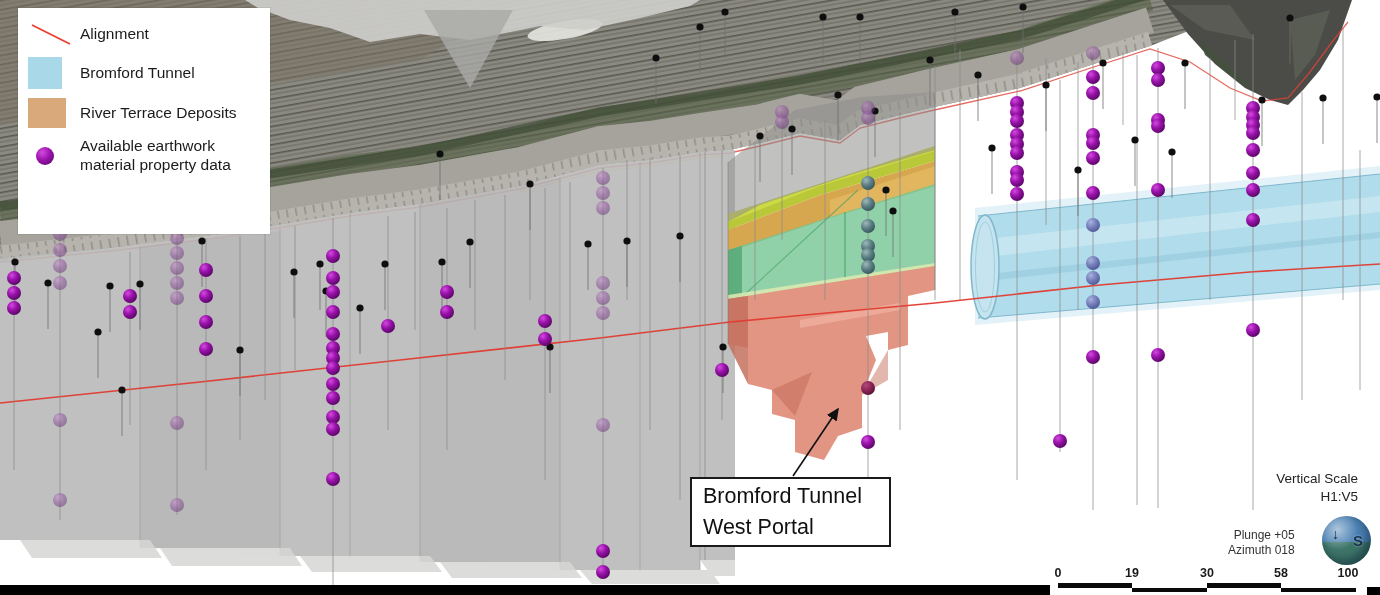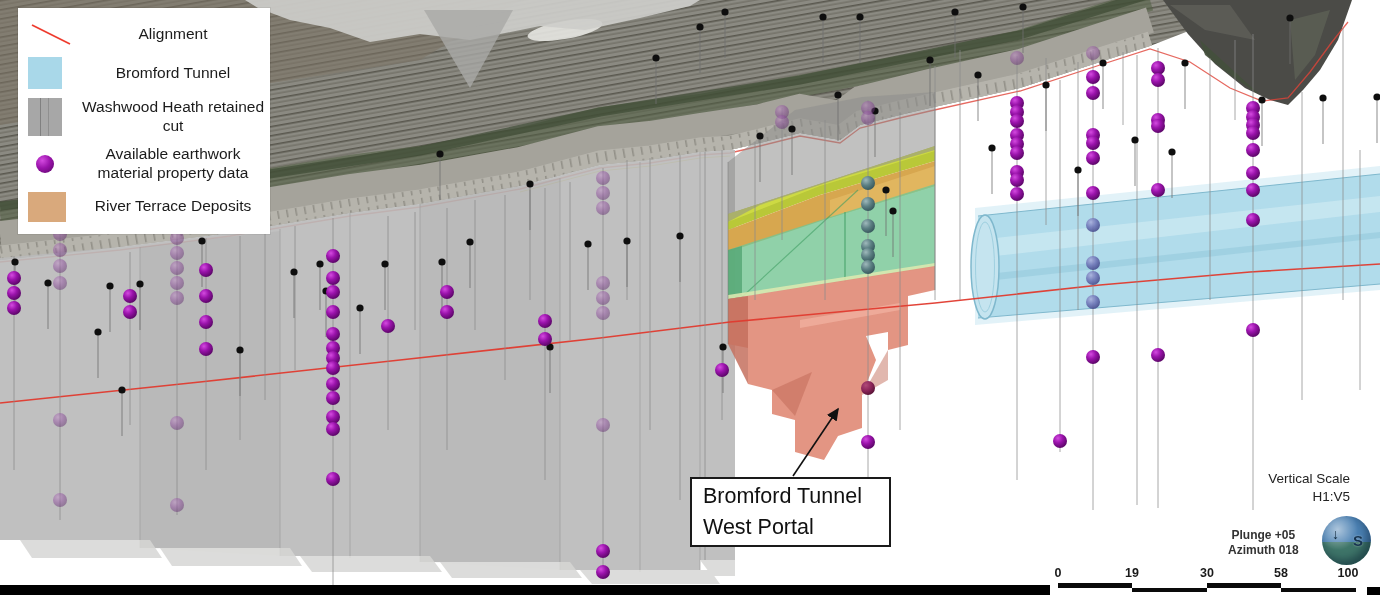--- a/index.html
+++ b/index.html
@@ -8,36 +8,36 @@
   #scene{position:absolute;left:0;top:0;}
   .bh-line{stroke:#8a8a8a;stroke-width:1;opacity:.75;}
   .dot-line{stroke:#6f6f6f;stroke-width:1;opacity:.8;}
   .dot{fill:#0e0e0e;}
   .sph-f{opacity:.5;}
   .sph-u{opacity:.9;}
 
   
   .legend{position:absolute;left:18px;top:8px;width:252px;height:226px;background:#ffffff;
           box-shadow:0 0 0 1px rgba(0,0,0,.06);padding:12px 0 0 10px;box-sizing:border-box;z-index:30;}
-  .legend-row{display:flex;align-items:center;margin-bottom:9px;text-align:center;}
+  .legend-row{display:flex;align-items:center;margin-bottom:9px;}
   .legend-swatch-cell{width:52px;display:flex;justify-content:flex-start;align-items:center;flex:0 0 52px;}
   .legend-label{font-size:15.5px;color:#1b1b1b;line-height:1.22;width:186px;}
   .sw-rect{width:34px;height:32px;}
   .sw-rect.tall{height:38px;background-image:linear-gradient(90deg,transparent 12px,rgba(90,90,90,.5) 12px,rgba(90,90,90,.5) 13px,transparent 13px,transparent 20px,rgba(120,120,120,.5) 20px,rgba(120,120,120,.5) 21px,transparent 21px);}
   .sw-rect.wide{width:38px;height:30px;}
   .sw-sphere{width:18px;height:18px;border-radius:50%;margin-left:8px;
              background:radial-gradient(circle at 35% 30%, #d44ae0, #9a13ab 45%, #570563 100%);}
   
   .anno-box{position:absolute;left:690px;top:477px;width:201px;height:70px;background:#ffffff;
             border:2.5px solid #1a1a1a;z-index:25;display:flex;flex-direction:column;justify-content:center;
             padding-left:11px;box-sizing:border-box;}
   .anno-box div{font-size:21.5px;color:#111;line-height:1.45;}
   
-  .vscale{position:absolute;right:30px;top:470px;text-align:right;color:#222;font-size:13.5px;line-height:1.32;z-index:25;}
-  .plunge{position:absolute;left:1228px;top:528px;text-align:center;color:#333;font-size:12px;font-weight:700;line-height:1.25;z-index:25;}
+  .vscale{position:absolute;right:22px;top:470px;text-align:right;color:#222;font-size:13.5px;line-height:1.32;z-index:25;}
+  .plunge{position:absolute;left:1228px;top:528px;text-align:right;color:#333;font-size:12px;font-weight:400;line-height:1.25;z-index:25;}
   .compass{position:absolute;left:1322px;top:516px;width:49px;height:49px;border-radius:50%;z-index:25;
            background:
              radial-gradient(circle at 32% 28%, rgba(255,255,255,.55), rgba(255,255,255,0) 42%),
              linear-gradient(180deg,#4a80b2 0 54%, #3e7569 54% 100%);
            box-shadow:inset -4px -5px 8px rgba(0,20,40,.45);}
   .compass-letter{position:absolute;right:8px;top:16px;font-size:15px;font-weight:700;color:#14324e;
                   text-shadow:0 0 2px rgba(255,255,255,.5);}
   .compass-arrow{position:absolute;left:10px;top:10px;font-size:14px;color:#10293d;}
   .scalebar{position:absolute;left:1045px;top:566px;width:320px;height:29px;z-index:25;}
   .scalebar .tick{position:absolute;top:0;font-size:12.5px;font-weight:700;color:#1a1a1a;transform:translateX(-50%);}
@@ -442,35 +442,29 @@
       <span class="legend-label">Alignment</span>
     </div>
     <div class="legend-row">
       <span class="legend-swatch-cell">
         <span class="sw-rect" style="background-color: rgb(169, 216, 233);"></span>
       </span>
       <span class="legend-label">Bromford Tunnel</span>
     </div>
     <div class="legend-row">
       <span class="legend-swatch-cell">
-        <span class="sw-rect tall" style="background-color: rgb(167, 167, 167);"></span>
+        <span class="sw-rect wide" style="background-color: rgb(217, 169, 124);"></span>
       </span>
-      <span class="legend-label">Washwood Heath retained cut</span>
+      <span class="legend-label">River Terrace Deposits</span>
     </div>
     <div class="legend-row">
       <span class="legend-swatch-cell">
         <span class="sw-sphere"></span>
       </span>
       <span class="legend-label">Available earthwork material property data</span>
-    </div>
-    <div class="legend-row">
-      <span class="legend-swatch-cell">
-        <span class="sw-rect wide" style="background-color: rgb(217, 169, 124);"></span>
-      </span>
-      <span class="legend-label">River Terrace Deposits</span>
     </div>
   </div>
 
   <div class="anno-box">
     <div>Bromford Tunnel</div>
     <div>West Portal</div>
   </div>
 
   <div class="vscale">
     <div>Vertical Scale</div>

